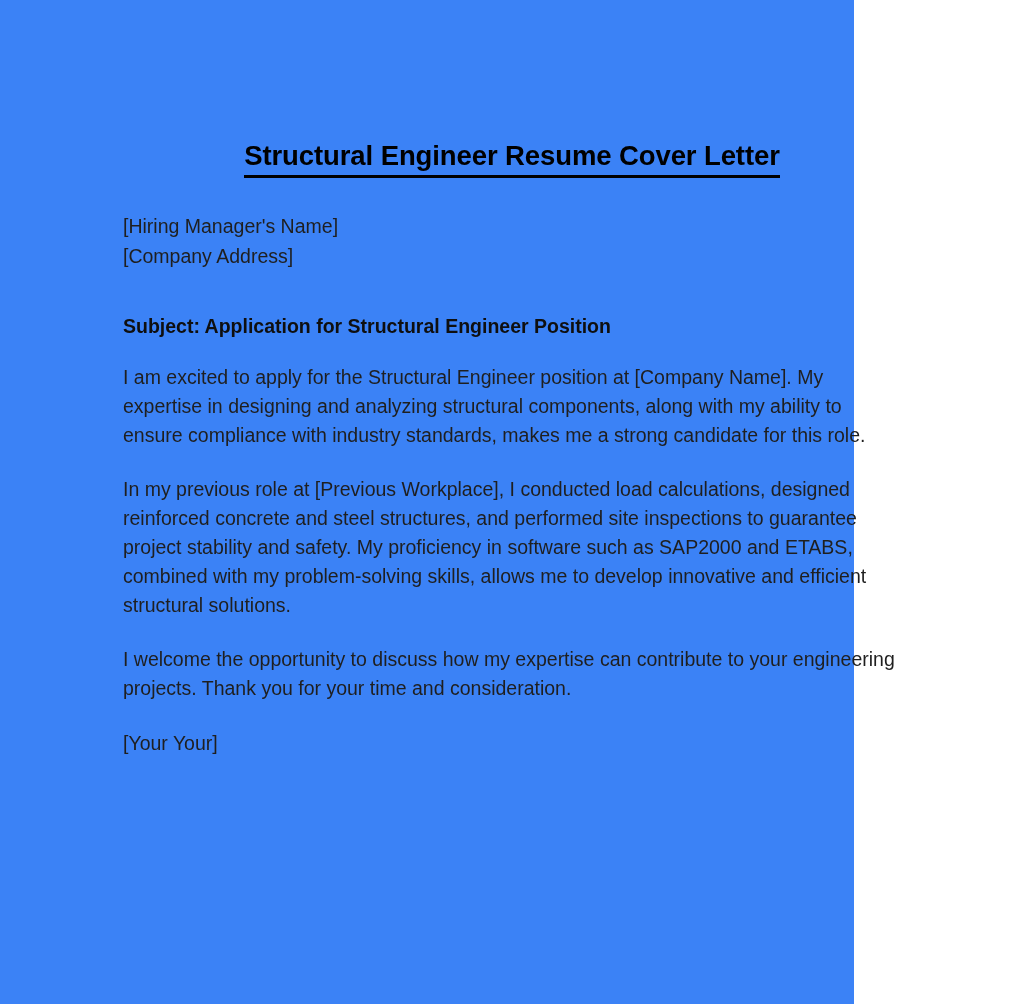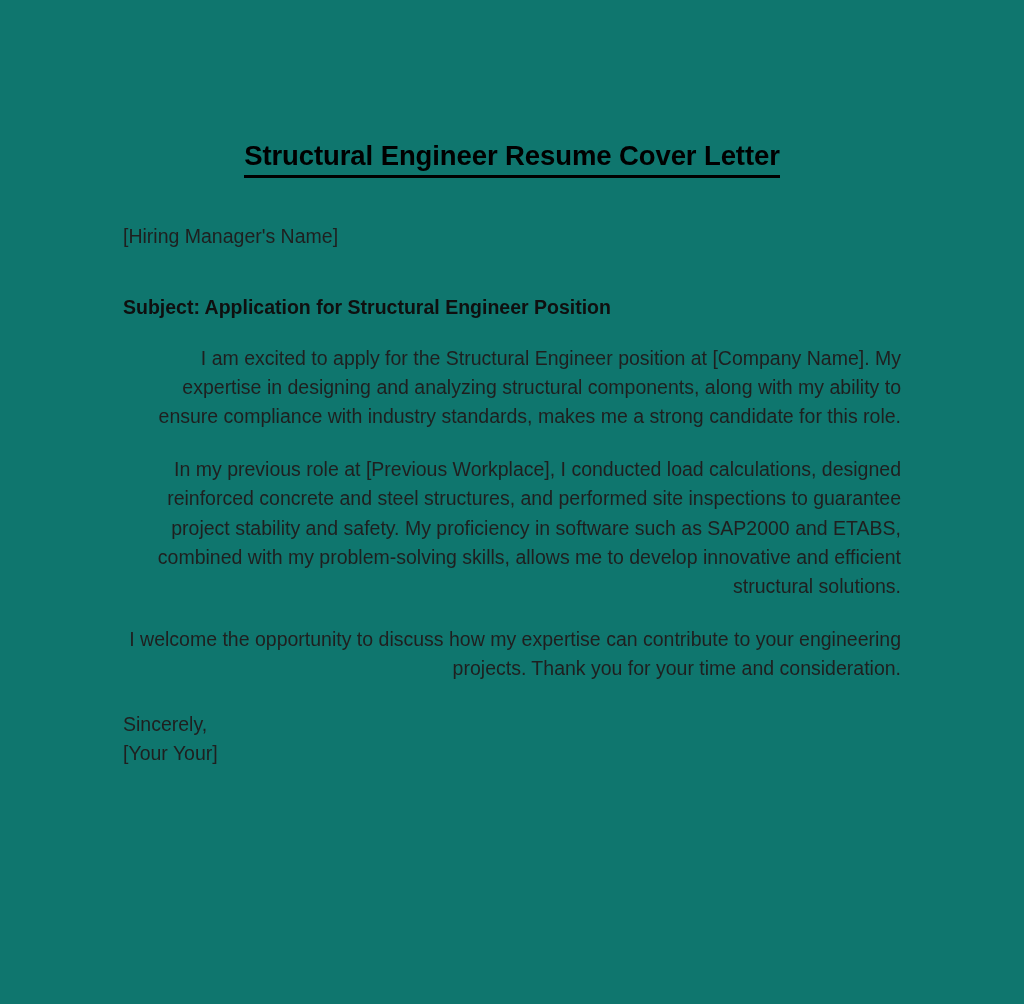--- a/index.html
+++ b/index.html
@@ -12,23 +12,23 @@
     width: 1024px;
     height: 1004px;
     overflow: hidden;
     font-family: "Liberation Sans", sans-serif;
     color: #1a1a1a;
     -webkit-font-smoothing: antialiased;
   }
 
   .page {
     position: relative;
-    width: 1024px;
+    width: 854px;
     height: 1004px;
-    background: #0f766e;
+    background: #3b82f6;
     box-sizing: border-box;
   }
 
   
   .doc-title {
     position: absolute;
     left: 0;
     top: 122px;
     width: 1024px;
     text-align: center;
@@ -41,21 +41,21 @@
   .doc-title .tu {
     display: inline-block;
     border-bottom: 3px solid #000000;
     padding-bottom: 3px;
   }
 
   
   .body-col {
     position: absolute;
     left: 123px;
-    top: 222px;
+    top: 212px;
     width: 778px;
   }
 
   .addr-block {
     font-size: 19.5px;
     line-height: 29.5px;
     color: #1f1f1f;
   }
   .addr-line {
     white-space: nowrap;
@@ -76,21 +76,21 @@
     line-height: 26px;
     color: #1f1f1f;
     white-space: nowrap;
   }
 
   .para {
     margin-top: 24px;
     font-size: 19.5px;
     line-height: 29.2px;
     color: #1f1f1f;
-    text-align: right;
+    text-align: left;
   }
 
   .closing {
     margin-top: 26px;
     font-size: 19.5px;
     line-height: 29.5px;
     color: #1f1f1f;
   }
   .closing-line {
     white-space: nowrap;
@@ -100,28 +100,28 @@
 <body>
 
 <div class="page">
 
   <h1 class="doc-title"><span class="tu">Structural Engineer Resume Cover Letter</span></h1>
 
   <div class="body-col">
 
     <div class="addr-block">
       <div class="addr-line">[Hiring Manager's Name]</div>
+      <div class="addr-line">[Company Address]</div>
     </div>
 
     <div class="subject-line">Subject: Application for Structural Engineer Position</div>
 
 
     <p class="para">I am excited to apply for the Structural Engineer position at [Company Name]. My expertise in designing and analyzing structural components, along with my ability to ensure compliance with industry standards, makes me a strong candidate for this role.</p>
     <p class="para">In my previous role at [Previous Workplace], I conducted load calculations, designed reinforced concrete and steel structures, and performed site inspections to guarantee project stability and safety. My proficiency in software such as SAP2000 and ETABS, combined with my problem-solving skills, allows me to develop innovative and efficient structural solutions.</p>
     <p class="para">I welcome the opportunity to discuss how my expertise can contribute to your engineering projects. Thank you for your time and consideration.</p>
 
     <div class="closing">
-      <div class="closing-line">Sincerely,</div>
       <div class="closing-line">[Your Your]</div>
     </div>
 
   </div>
 </div>
 
 </body></html>

